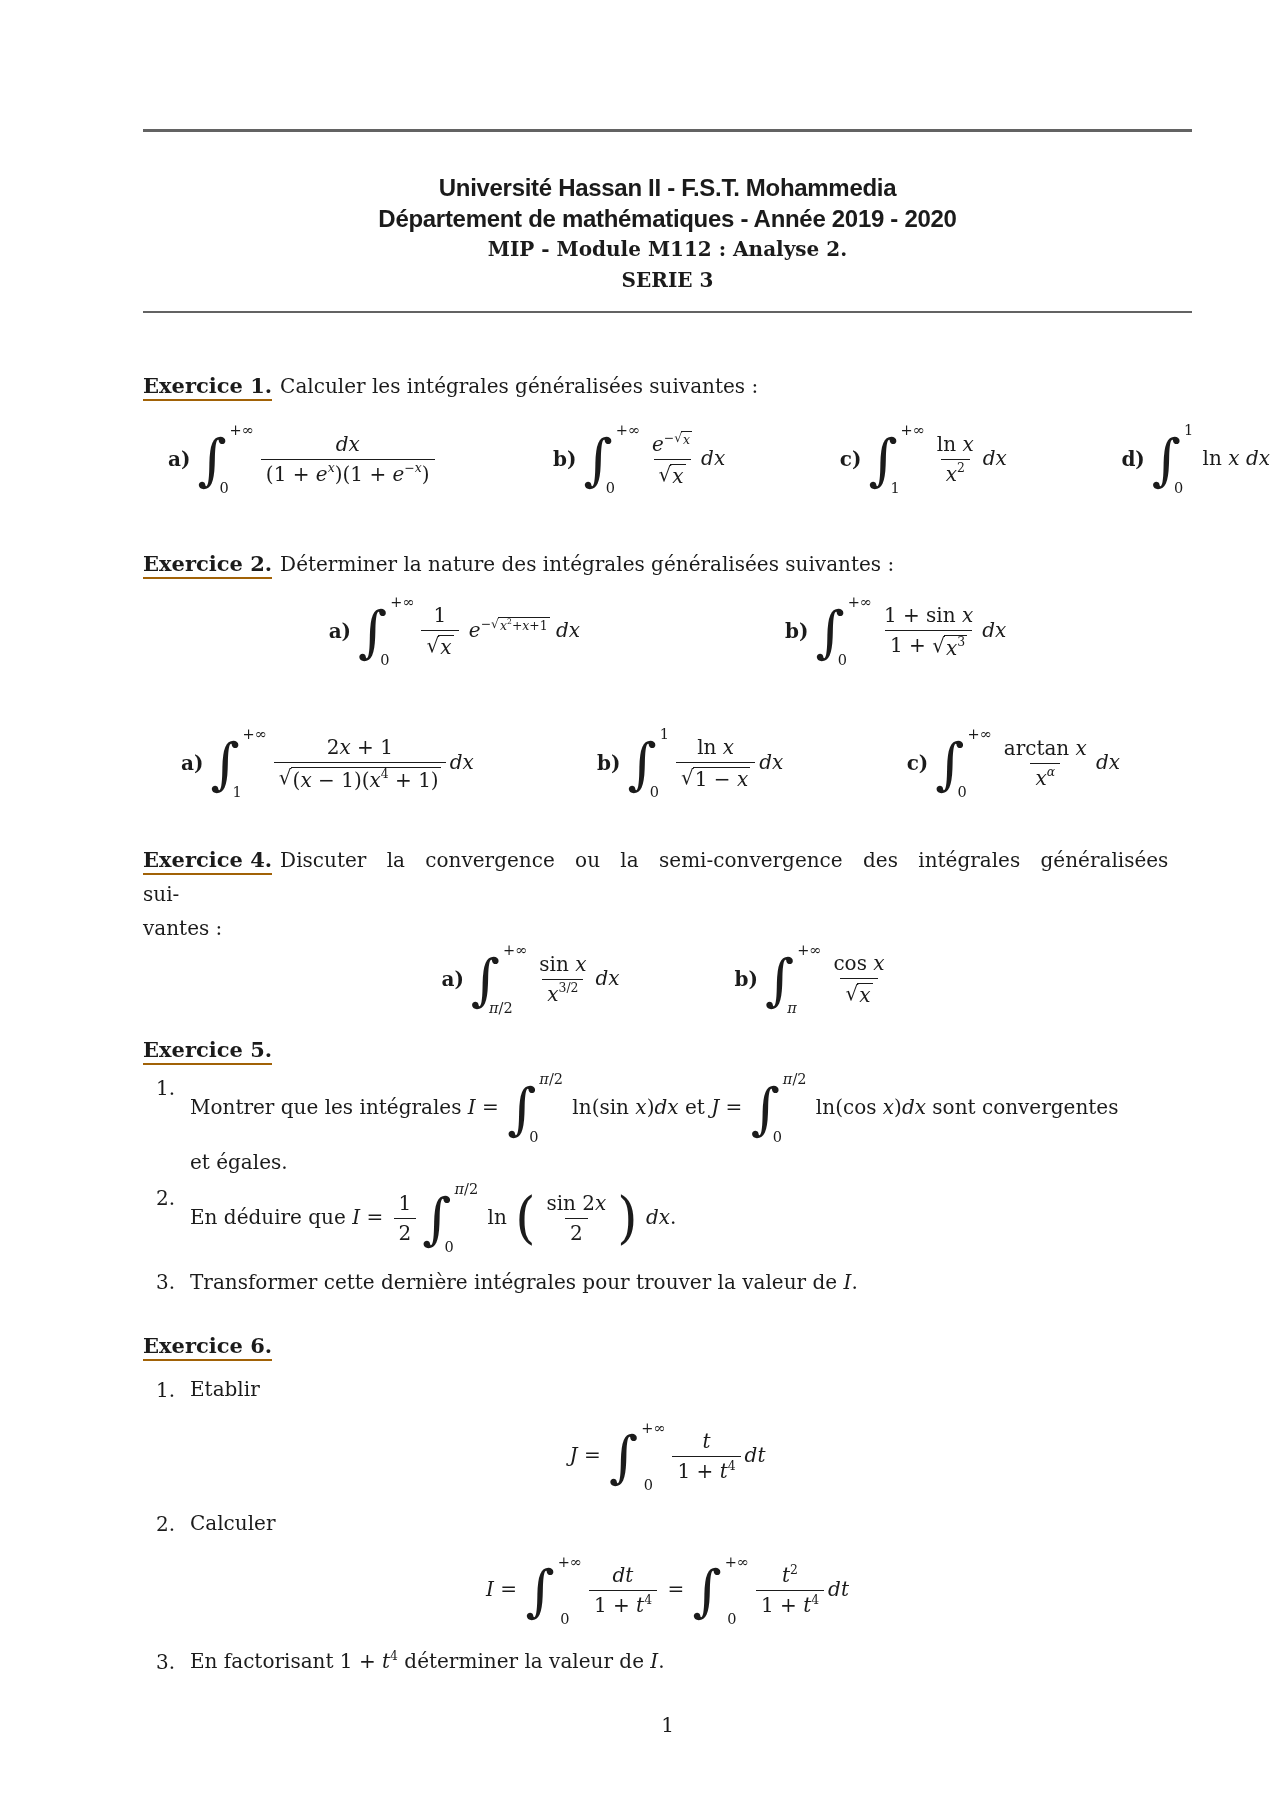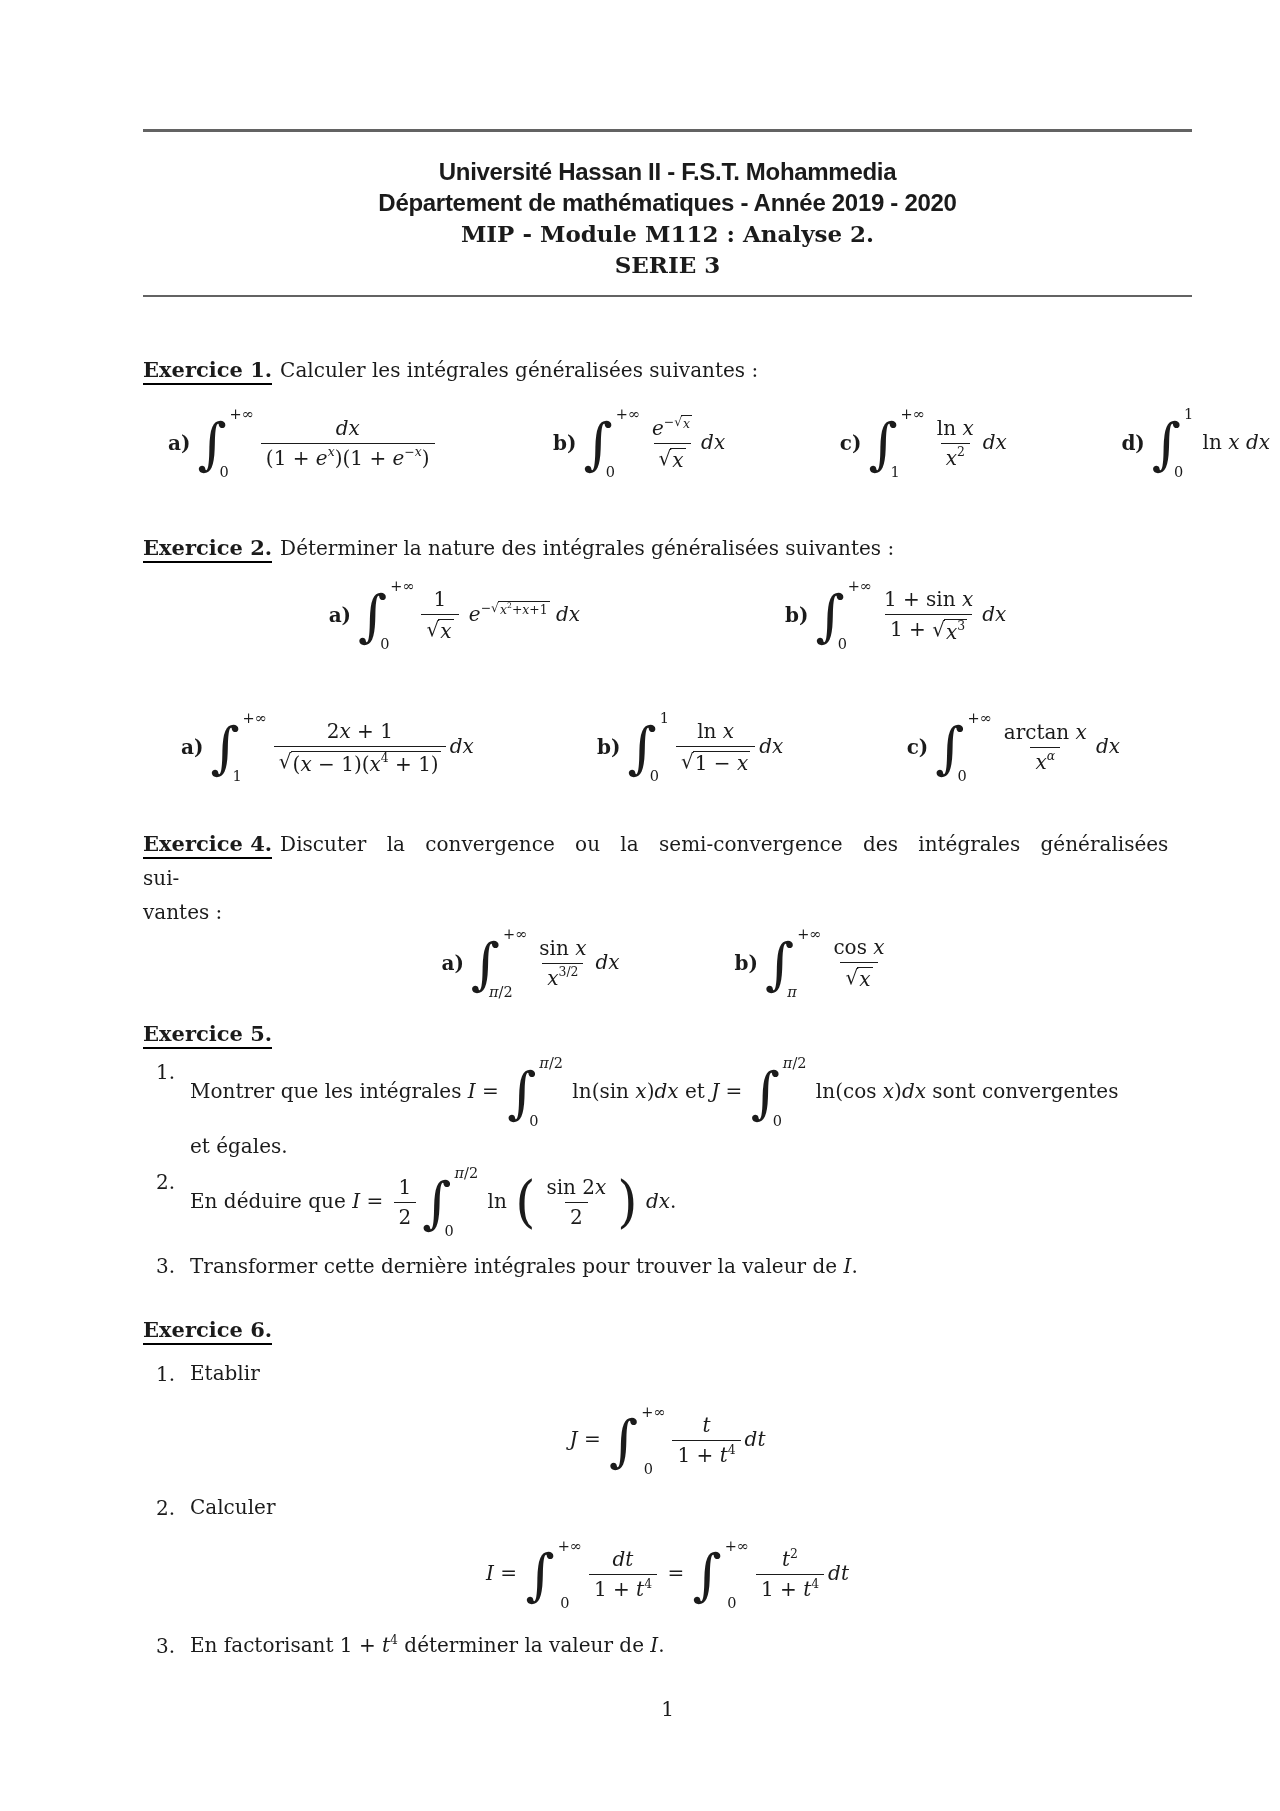--- a/index.html
+++ b/index.html
@@ -9,26 +9,26 @@
     font-family:"DejaVu Serif", serif;
     color:#1b1b1b; font-size:20px;
   }
   .page { position:relative; width:1280px; height:1811px; overflow:hidden; background:#fff; }
   .content { margin-left:143px; width:1049px; }
 
   .rule { height:2.6px; background:#636363; }
   .rule-top { margin-top:129px; }
   .rule-bot { margin-top:15px; }
 
-  .hdr { text-align:center; margin-top:24px; }
+  .hdr { text-align:center; margin-top:40px; }
   .h-sans { font-family:"Liberation Sans","DejaVu Sans",sans-serif; font-weight:bold; font-size:24px; line-height:31px; letter-spacing:-0.3px; }
-  .h-serif { font-weight:bold; font-size:23px; line-height:31px; }
+  .h-serif { font-weight:bold; font-size:20px; line-height:31px; }
 
   .ex-head { line-height:34px; }
-  .ex-label { font-weight:bold; font-size:21px; border-bottom:2px solid #000000; padding-bottom:1px; display:inline-block; line-height:1.15; margin-right:8px; }
+  .ex-label { font-weight:bold; font-size:21px; border-bottom:2px solid #a16207; padding-bottom:1px; display:inline-block; line-height:1.15; margin-right:8px; }
   .jline { word-spacing:14px; }
 
   .row { display:flex; align-items:center; min-height:100px; }
   .itm { display:flex; align-items:center; white-space:nowrap; }
   .tag { font-weight:bold; margin-right:5px; }
 
   .row1 { justify-content:space-between; padding-left:25px; margin-right:-78px; margin-top:6px; }
   .row2 { justify-content:center; gap:205px; margin-top:2px; min-height:96px; }
   .row3 { justify-content:space-between; padding-left:38px; padding-right:72px; margin-top:6px; }
   .row4 { justify-content:center; gap:115px; margin-top:-12px; min-height:92px; }

